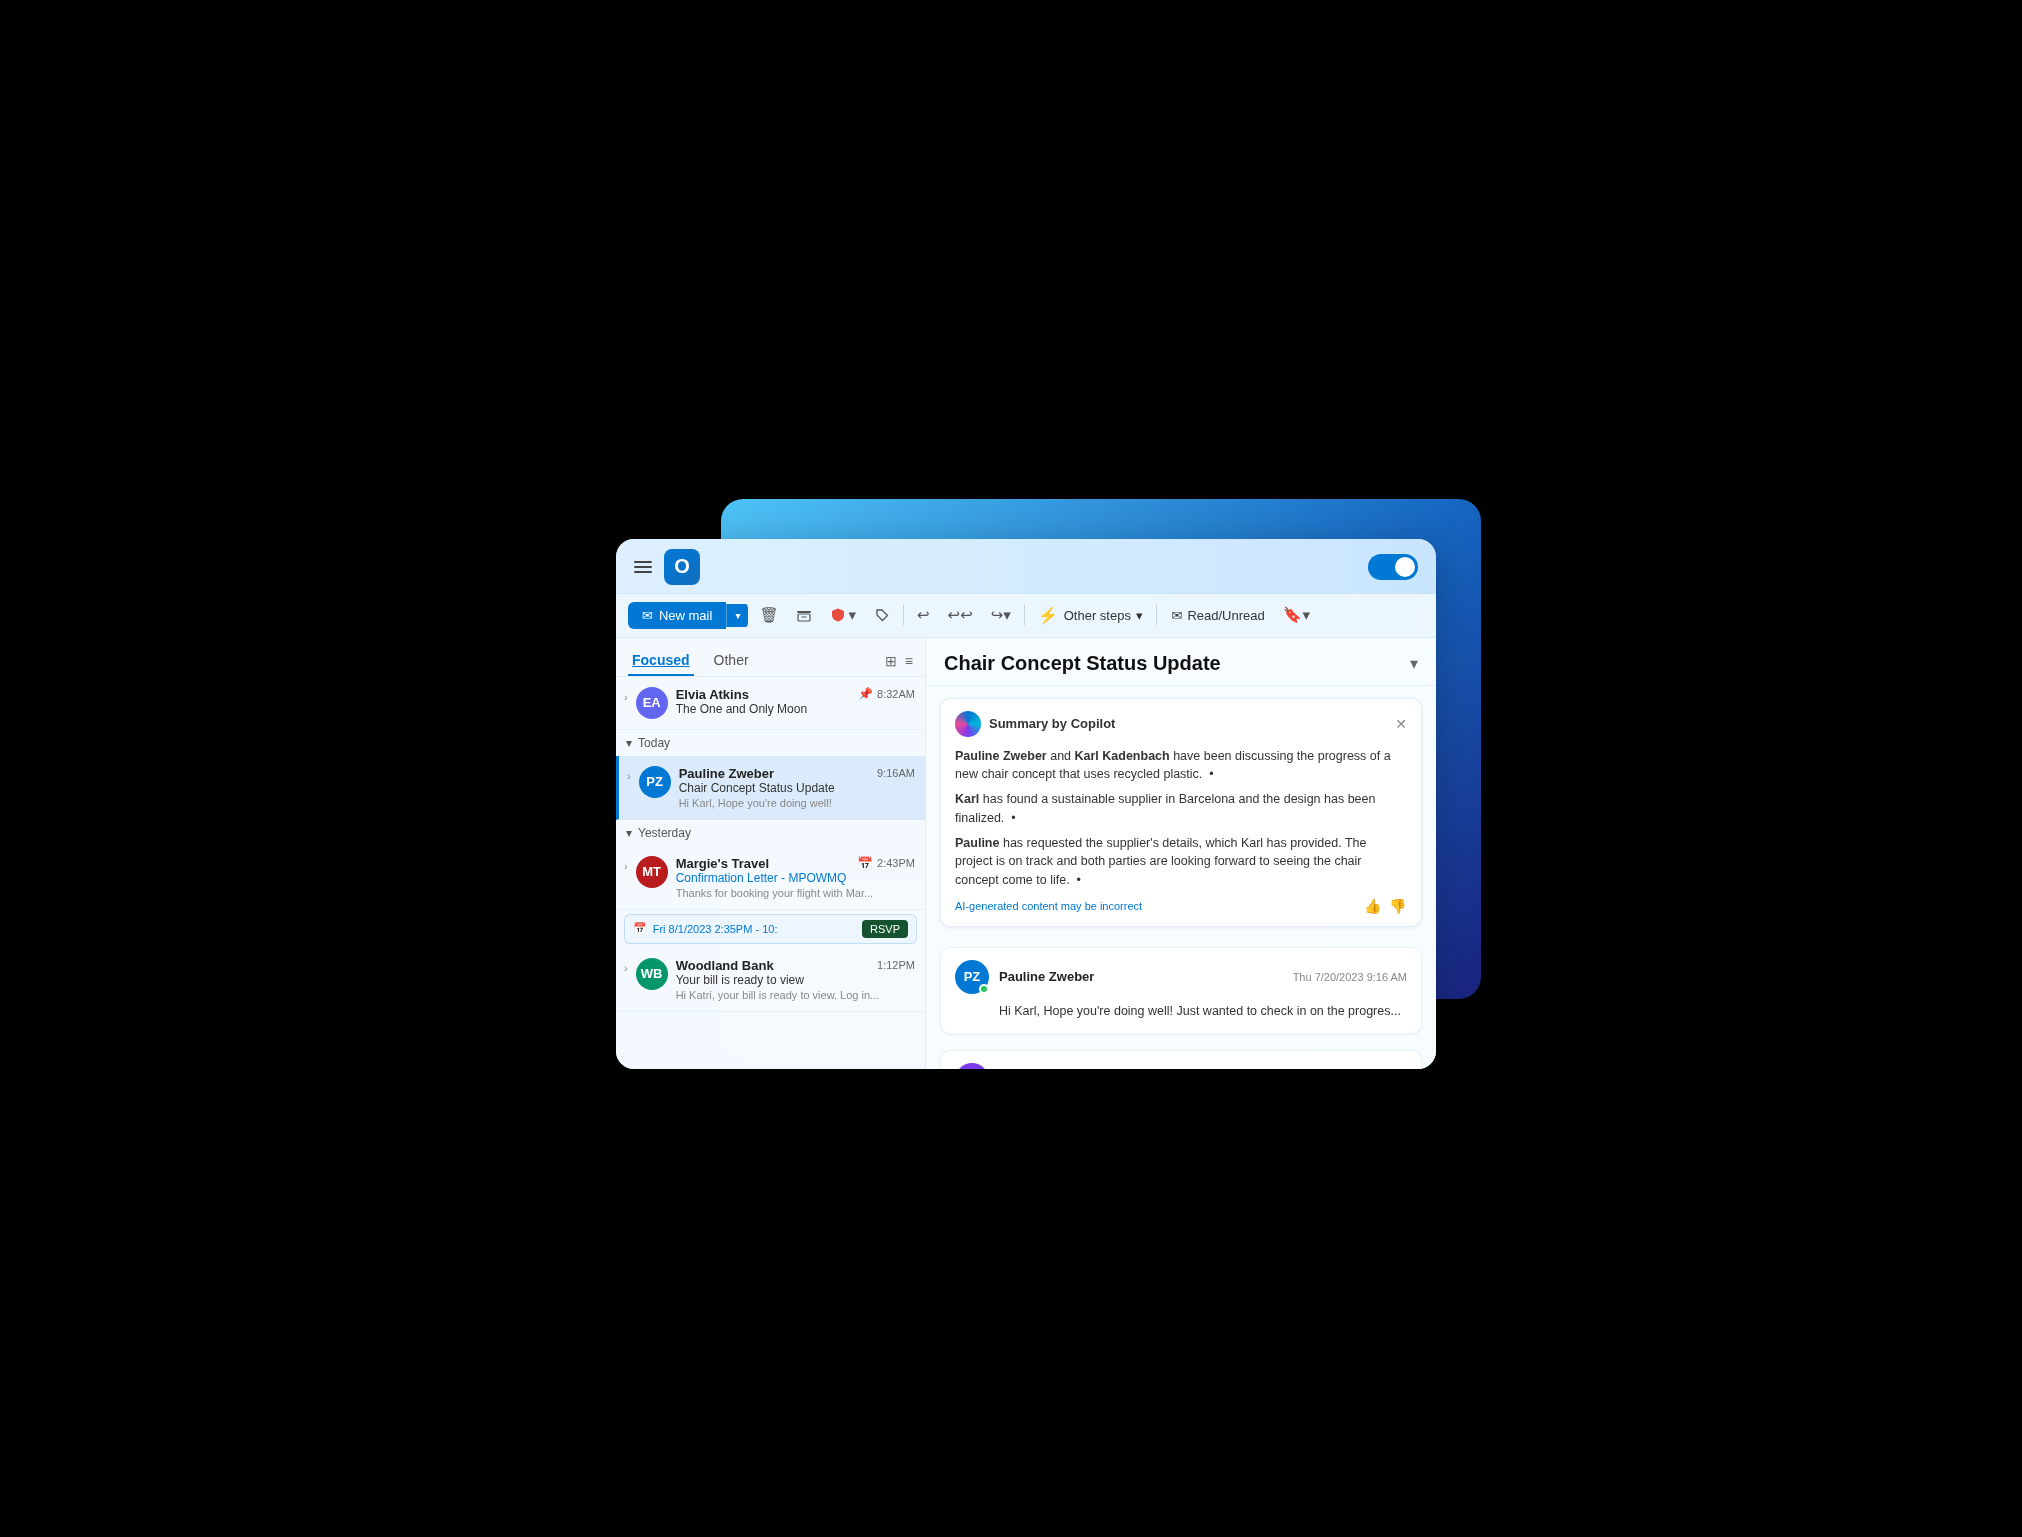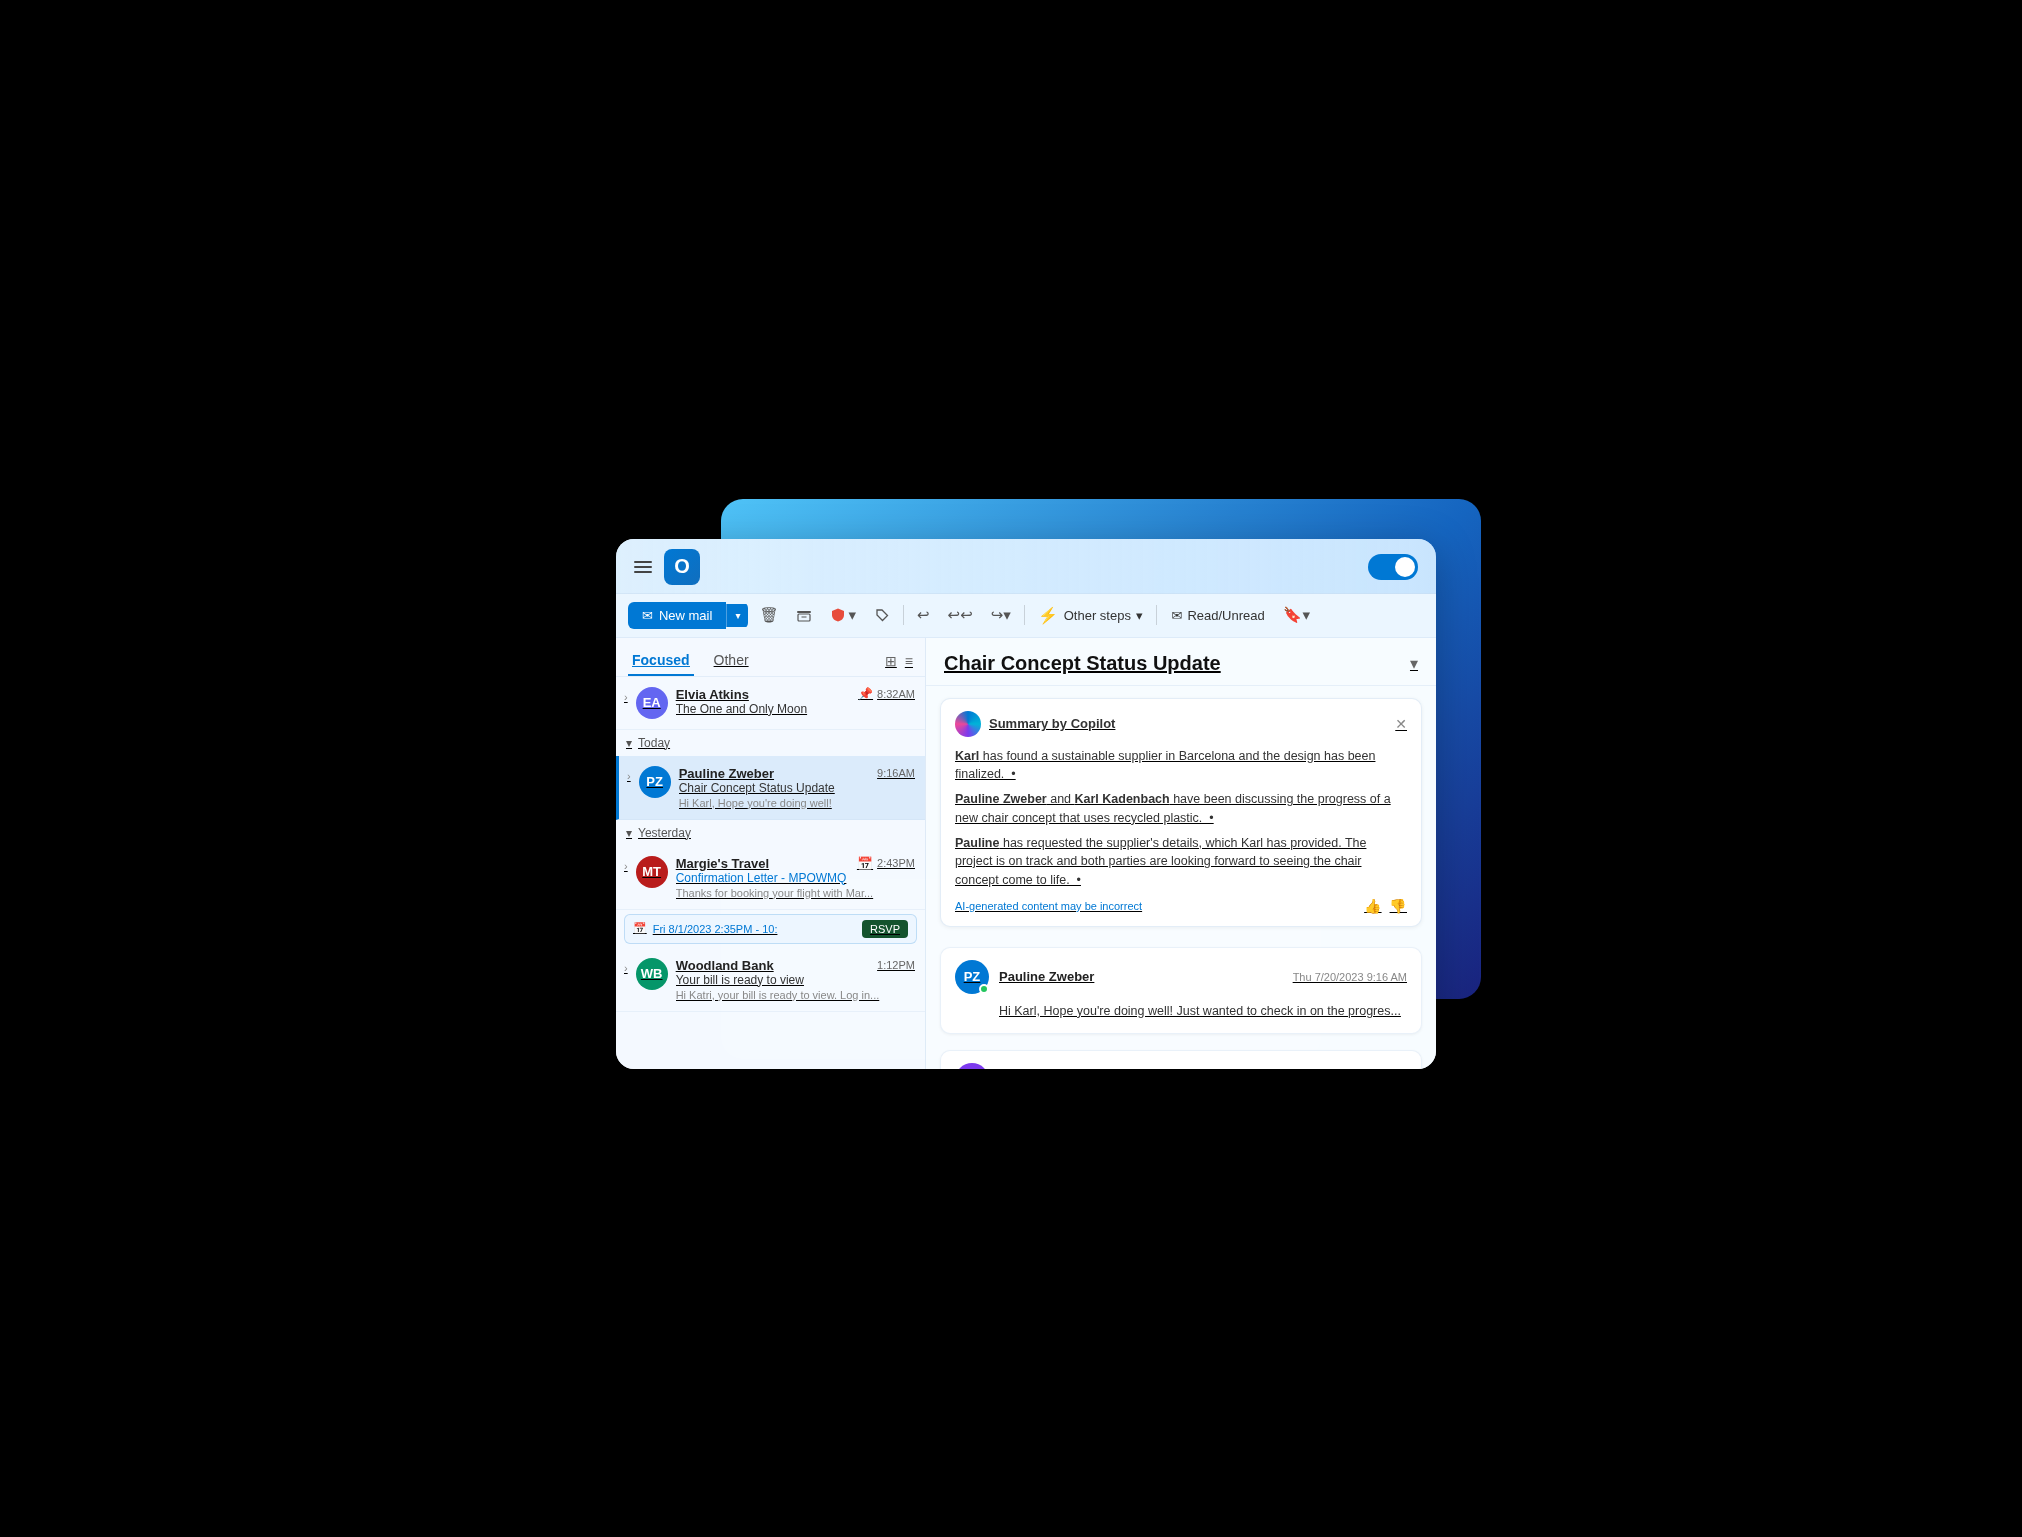--- a/index.html
+++ b/index.html
@@ -223,21 +223,20 @@
       border-radius: 5px;
       font-size: 13px;
       color: #333;
     }
 
     
     .content-area {
       display: flex;
       flex: 1;
       overflow: hidden;
-      text-decoration: underline;
     }
 
     
     .email-list-panel {
       width: 310px;
       border-right: 1px solid rgba(200,220,240,0.5);
       display: flex;
       flex-direction: column;
       background: rgba(245,250,255,0.9);
       overflow-y: auto;
@@ -741,24 +740,24 @@
           <button class="collapse-btn">▾</button>
         </div>
 
         <div class="copilot-summary">
           <div class="copilot-header">
             <div class="copilot-logo"></div>
             <span class="copilot-title">Summary by Copilot</span>
             <button class="copilot-close">✕</button>
           </div>
           <p class="copilot-text">
-            <strong>Karl</strong> has found a sustainable supplier in Barcelona and the design has been finalized. &nbsp;•
+            <strong>Pauline Zweber</strong> and <strong>Karl Kadenbach</strong> have been discussing the progress of a new chair concept that uses recycled plastic. &nbsp;•
           </p>
           <p class="copilot-text">
-            <strong>Pauline Zweber</strong> and <strong>Karl Kadenbach</strong> have been discussing the progress of a new chair concept that uses recycled plastic. &nbsp;•
+            <strong>Karl</strong> has found a sustainable supplier in Barcelona and the design has been finalized. &nbsp;•
           </p>
           <p class="copilot-text">
             <strong>Pauline</strong> has requested the supplier's details, which Karl has provided. The project is on track and both parties are looking forward to seeing the chair concept come to life. &nbsp;•
           </p>
           <div class="copilot-footer">
             <span class="ai-disclaimer">AI-generated content may be incorrect</span>
             <div class="copilot-actions">
               <button class="copilot-action-btn">👍</button>
               <button class="copilot-action-btn">👎</button>
             </div>

